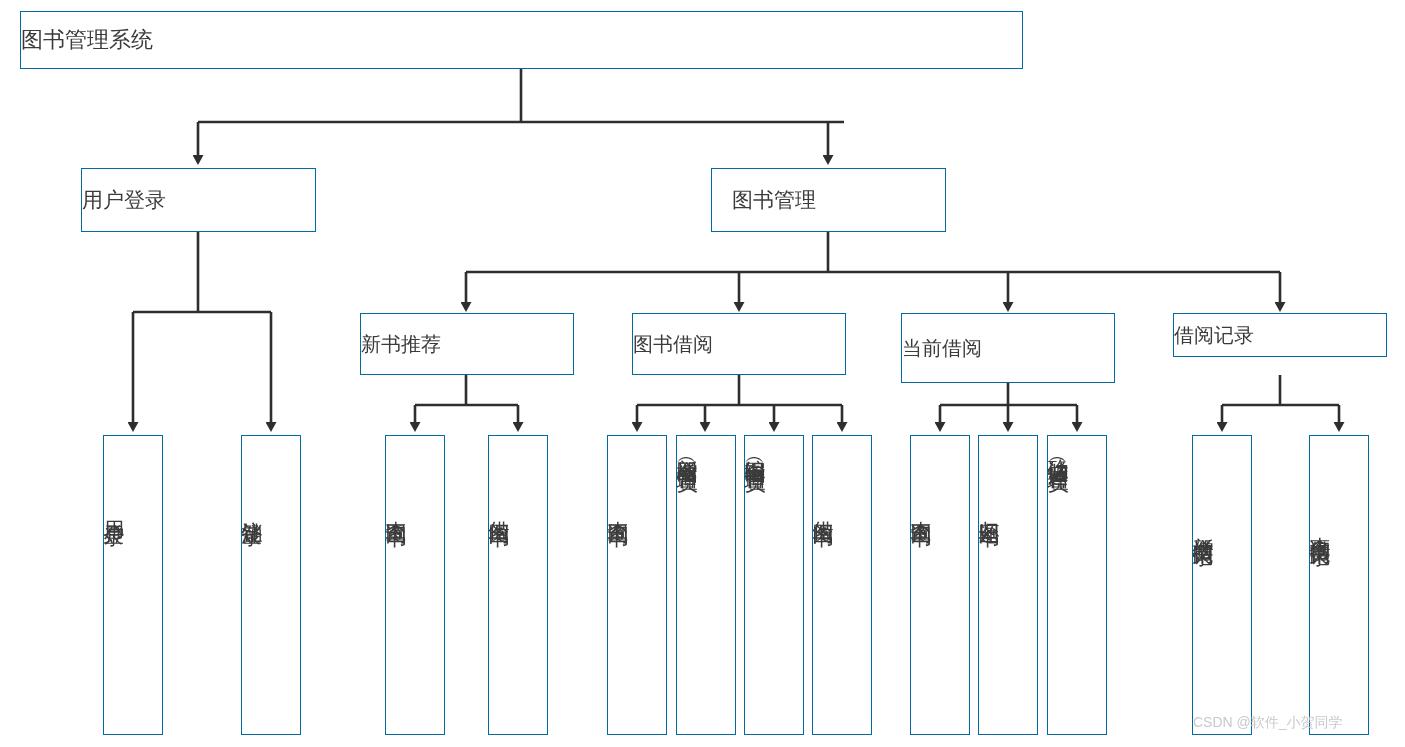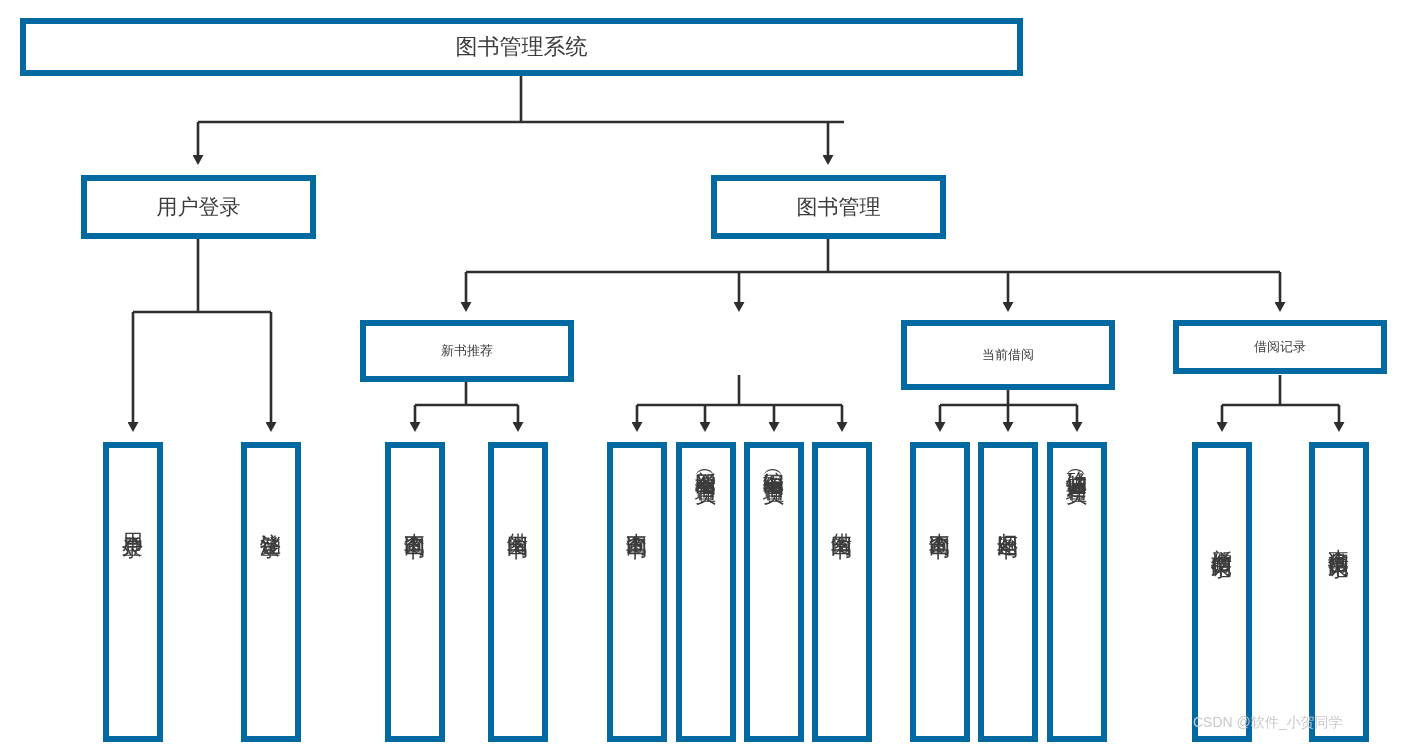--- a/index.html
+++ b/index.html
@@ -22,43 +22,42 @@
     left: 0;
     top: 0;
     width: 1405px;
     height: 747px;
     pointer-events: none;
   }
   .node {
     position: absolute;
     box-sizing: border-box;
     background: #ffffff;
-    border: 6px solid #0369a1;
+    border: 1px solid #0369a1;
     display: flex;
     align-items: center;
-    justify-content: center;
+    justify-content: flex-start;
     color: #3b3b3b;
     z-index: 2;
-    margin-top: 7px;
   }
   .node-label {
     display: block;
     text-align: center;
     line-height: 1.12;
     color: #3b3b3b;
     white-space: nowrap;
   }
   .root {
     font-size: 22px;
   }
   .level2 {
     font-size: 21px;
   }
   .level3 {
-    font-size: 13px;
+    font-size: 20px;
   }
   .leaf {
     align-items: flex-start;
     padding-top: 6px;
   }
   .leaf .node-label {
     writing-mode: vertical-rl;
     text-orientation: upright;
     -webkit-writing-mode: vertical-rl;
     font-size: 21px;
@@ -151,26 +150,29 @@
   </div>
 
   <div class="node level2" style="left:711px; top:168px; width:235px; height:64px;padding-left:20px;">
     <span class="node-label">图书管理</span>
   </div>
 
   <div class="node level3" style="left:360px; top:313px; width:214px; height:62px;">
     <span class="node-label">新书推荐</span>
   </div>
 
+  <div class="node level3" style="left:632px; top:313px; width:214px; height:62px;">
+    <span class="node-label">图书借阅</span>
+  </div>
 
   <div class="node level3" style="left:901px; top:313px; width:214px; height:70px;">
     <span class="node-label">当前借阅</span>
   </div>
 
-  <div class="node level3" style="left:1173px; top:313px; width:214px; height:54px;">
+  <div class="node level3" style="left:1173px; top:313px; width:214px; height:44px;">
     <span class="node-label">借阅记录</span>
   </div>
 
   <div class="node leaf low" style="left:103px; top:435px; width:60px; height:300px;">
     <span class="node-label">用户登录</span>
   </div>
 
   <div class="node leaf low" style="left:241px; top:435px; width:60px; height:300px;">
     <span class="node-label">注销登录</span>
   </div>

